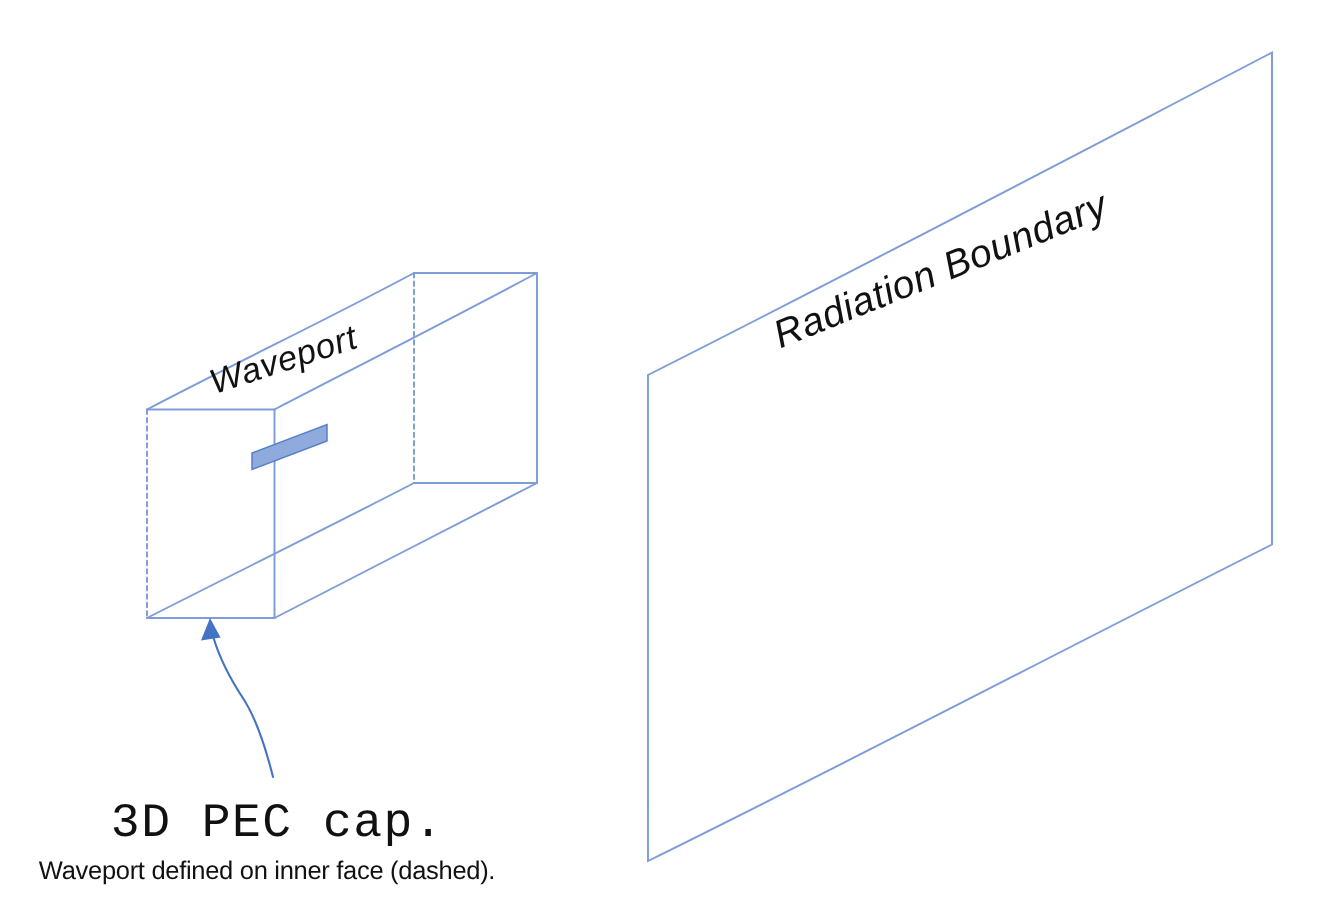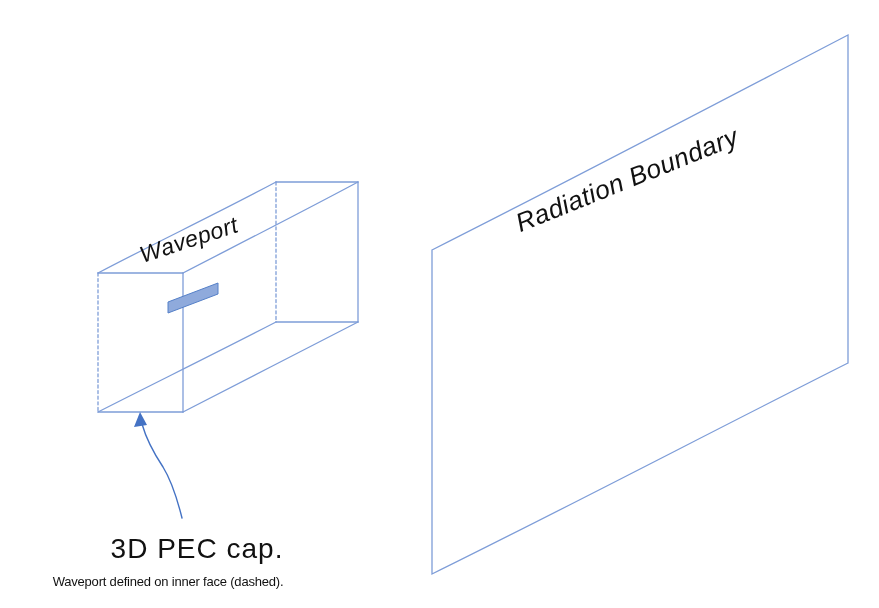--- a/index.html
+++ b/index.html
@@ -52,27 +52,28 @@
     transform: translate(-50%, -50%) rotate(-18deg);
   }
   .label-radiation {
     left: 627px; top: 180px;
     font-size: 26px;
     font-style: italic;
     letter-spacing: 0.5px;
     transform: translate(-50%, -50%) rotate(-22deg);
   }
   .label-pec-title {
-    left: 197px; top: 549px;
-    font-size: 28px;
+    left: 185px; top: 549px;
+    font-size: 32px;
     letter-spacing: 1px;
+    font-family: Liberation Mono, monospace;
   }
   .label-pec-subtitle {
-    left: 168px; top: 581px;
-    font-size: 13px;
+    left: 178px; top: 581px;
+    font-size: 17px;
     letter-spacing: -0.2px;
   }
 </style>
 </head>
 <body>
 
 <div class="canvas">
 
   <svg width="879" height="608" viewBox="0 0 879 608">
 

